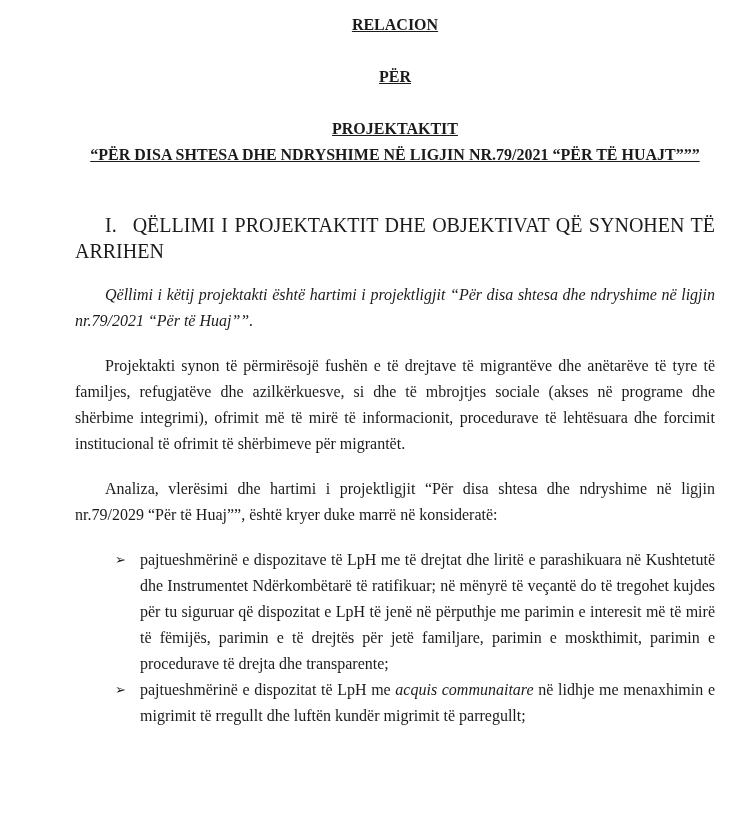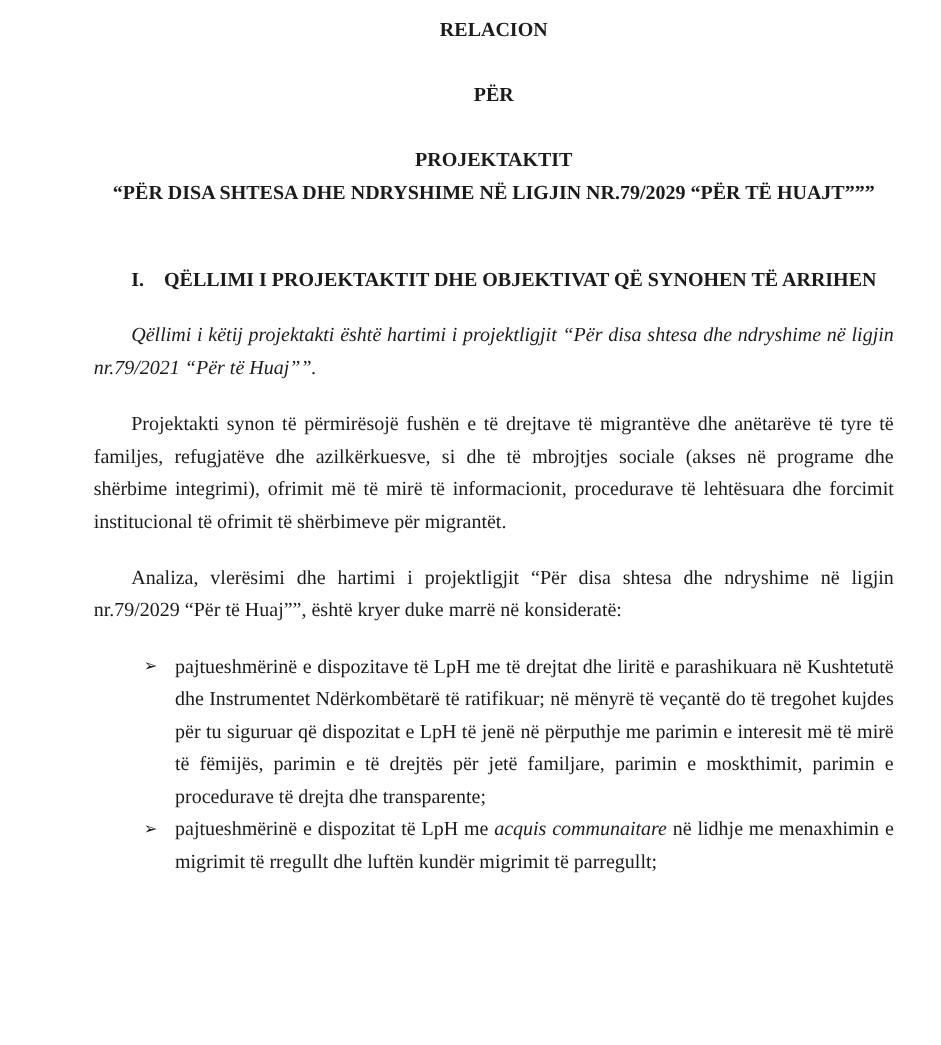--- a/index.html
+++ b/index.html
@@ -24,29 +24,30 @@
   .content {
     width: 640px;
     font-size: 16px;
     line-height: 26px;
   }
   
   .title-block p {
     margin: 0;
     text-align: center;
     font-weight: bold;
+    text-decoration: underline;
   }
   .title-line {
     margin-bottom: 26px !important;
   }
   
   .section-heading {
     margin: 44px 0 0 0;
-    font-size: 16px;
-    font-weight: bold;
+    font-size: 20px;
+    font-weight: normal;
     line-height: 26px;
     text-align: justify;
     text-indent: 30px;
   }
   .section-heading .h-num {
     margin-right: 16px;
   }
   
   .body-par {
     margin: 19px 0 0 0;
@@ -85,21 +86,21 @@
 </head>
 <body>
 
 <div class="page">
   <div class="content">
 
     <div class="title-block">
       <p class="title-line">RELACION</p>
       <p class="title-line">PËR</p>
       <p>PROJEKTAKTIT</p>
-      <p>“PËR DISA SHTESA DHE NDRYSHIME NË LIGJIN NR.79/2029 “PËR TË HUAJT”””</p>
+      <p>“PËR DISA SHTESA DHE NDRYSHIME NË LIGJIN NR.79/2021 “PËR TË HUAJT”””</p>
     </div>
 
     <h2 class="section-heading"><span class="h-num">I.</span><span>QËLLIMI I PROJEKTAKTIT DHE OBJEKTIVAT QË SYNOHEN TË ARRIHEN</span></h2>
 
     <p class="body-par first-par">Qëllimi i këtij projektakti është hartimi i projektligjit “Për disa shtesa dhe ndryshime në ligjin nr.79/2021 “Për të Huaj””.</p>
 
     <p class="body-par">Projektakti synon të përmirësojë fushën e të drejtave të migrantëve dhe anëtarëve të tyre të familjes, refugjatëve dhe azilkërkuesve, si dhe të mbrojtjes sociale (akses në programe dhe shërbime integrimi), ofrimit më të mirë të informacionit, procedurave të lehtësuara dhe forcimit institucional të ofrimit të shërbimeve për migrantët.</p>
 
     <p class="body-par">Analiza, vlerësimi dhe hartimi i projektligjit “Për disa shtesa dhe ndryshime në ligjin nr.79/2029 “Për të Huaj””, është kryer duke marrë në konsideratë:</p>
 

